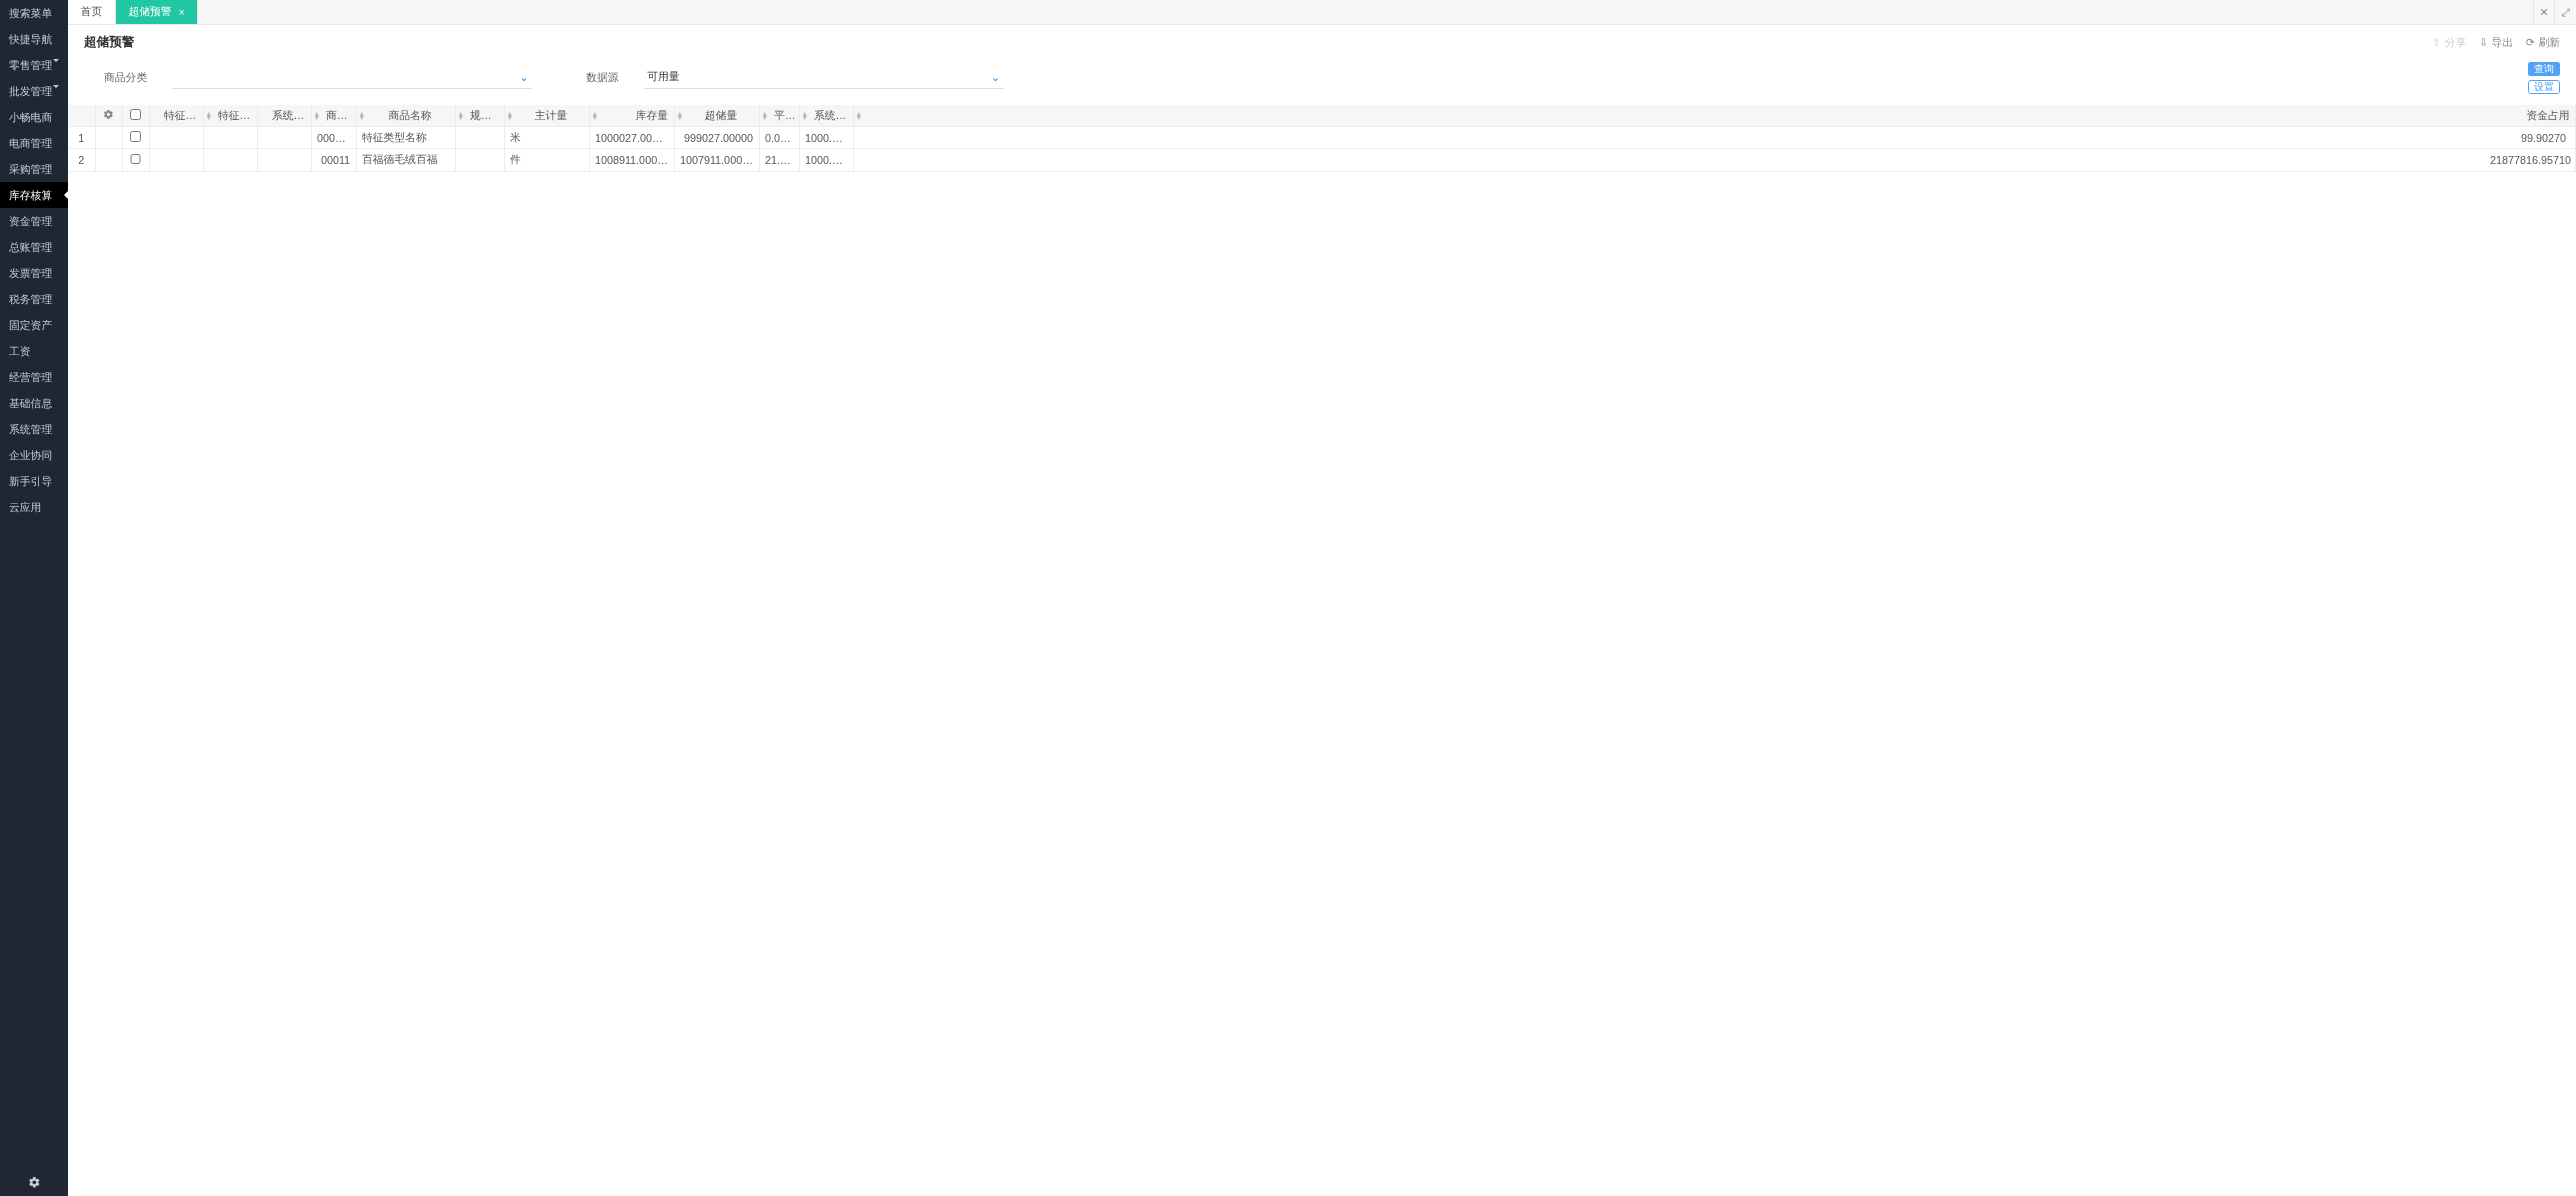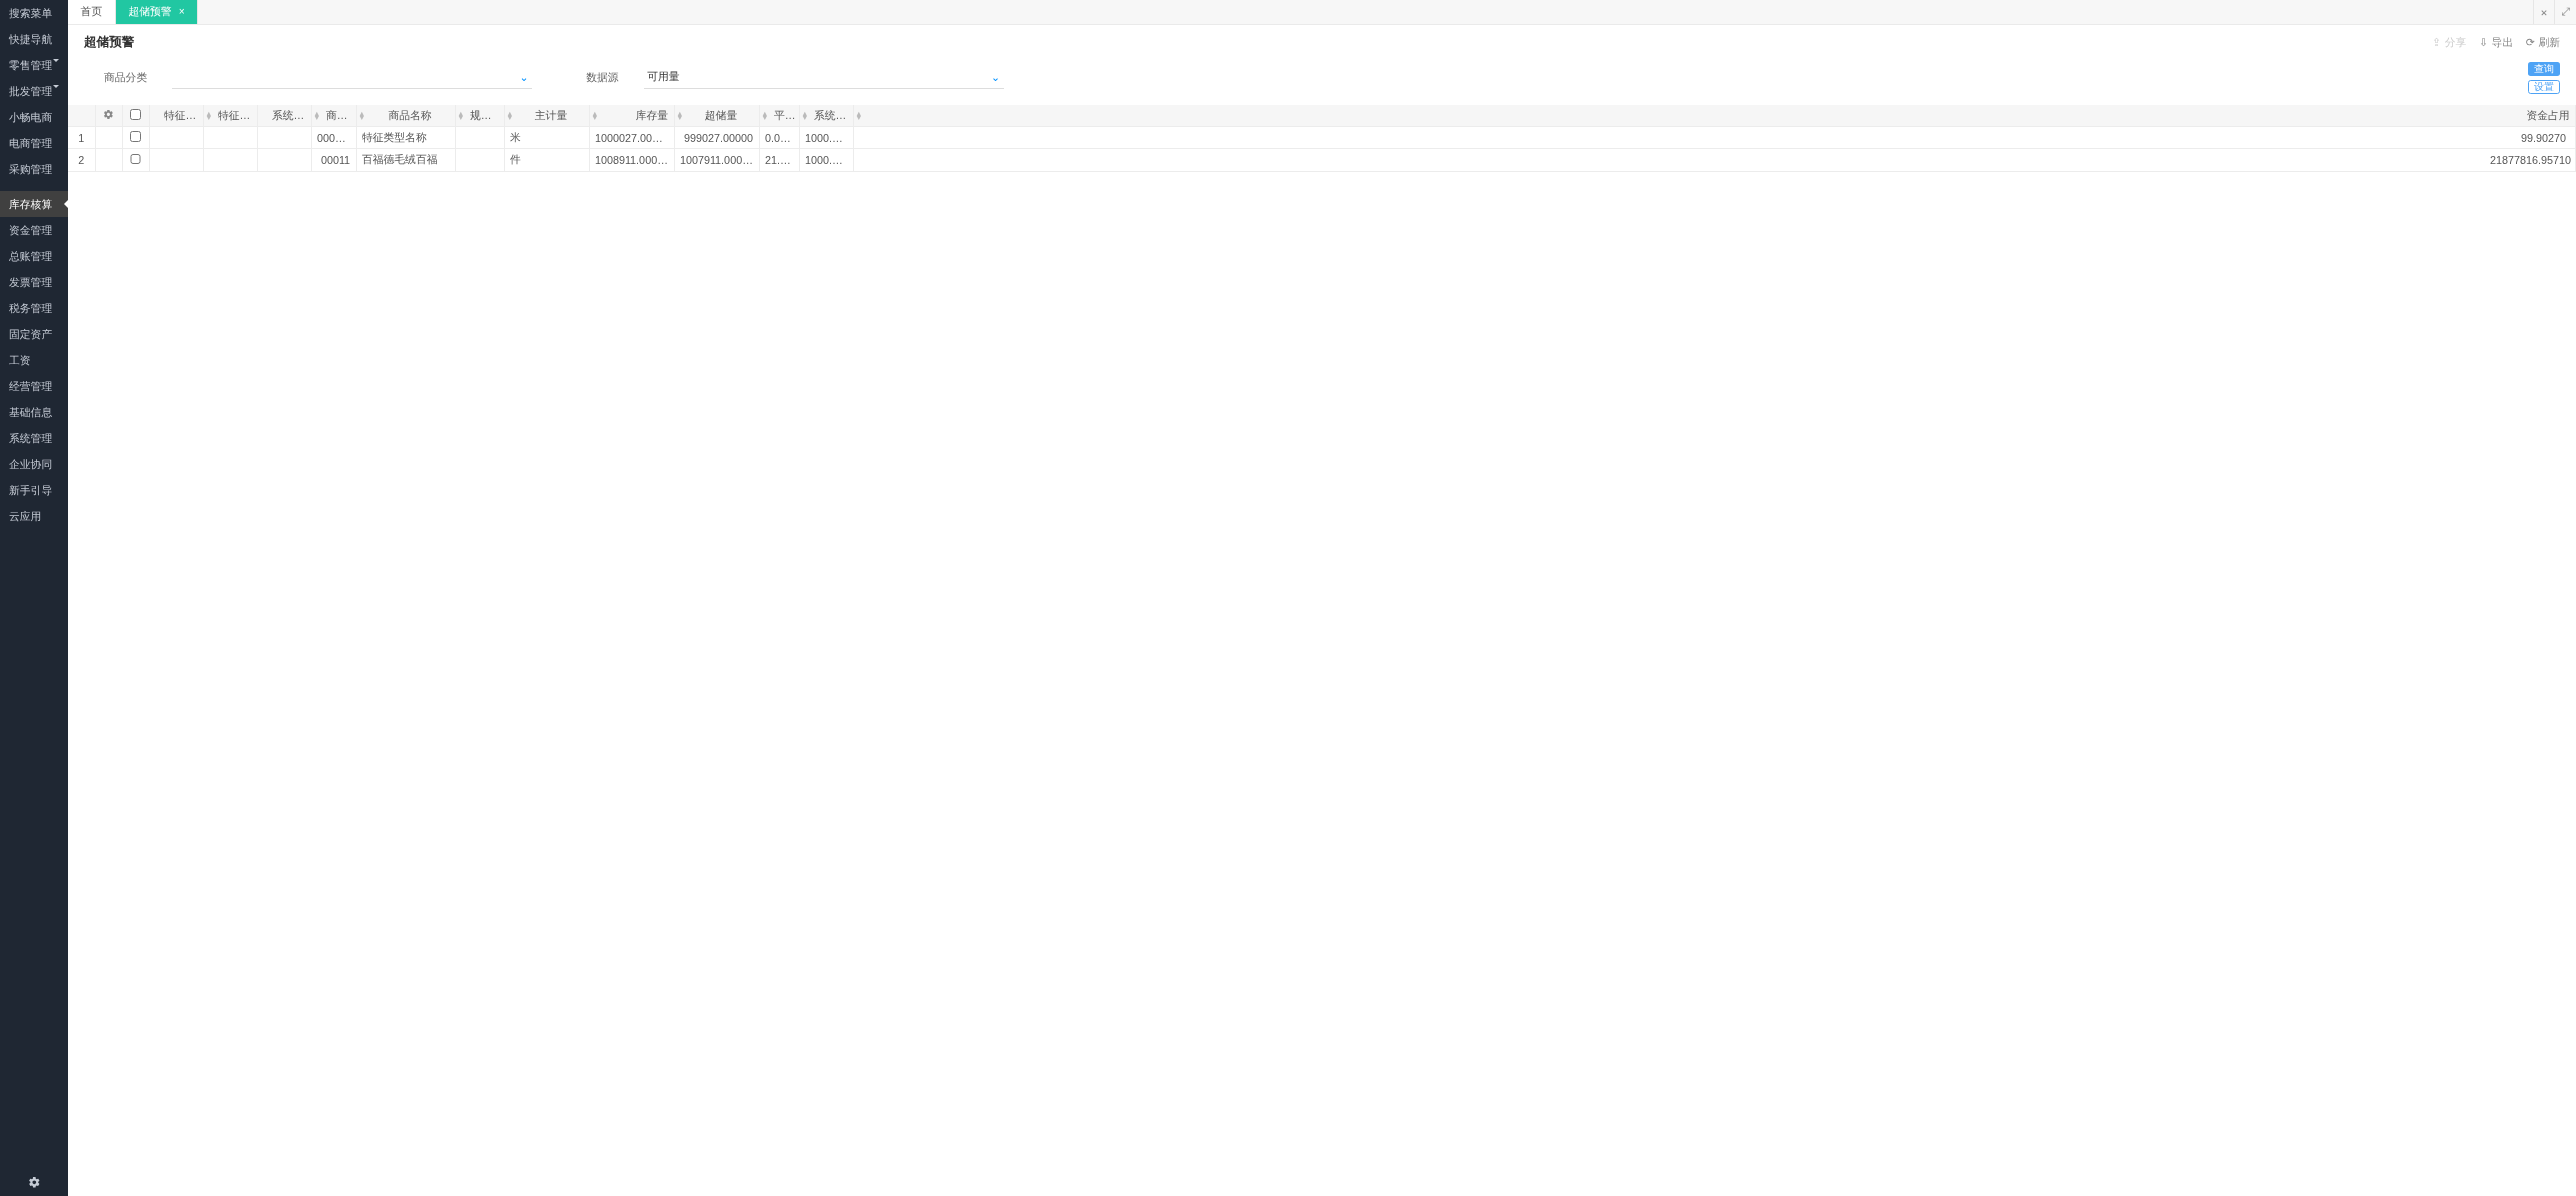--- a/index.html
+++ b/index.html
@@ -2,31 +2,31 @@
 <html style="font-size:14.4px"><head>
 <meta charset="utf-8">
 <style>
   * { margin: 0; padding: 0; box-sizing: border-box; }
   body { font-family: "Microsoft YaHei", Arial, sans-serif; font-size: 10.8px; color: #333; overflow: hidden; }
   .app { display: flex; height: 100vh; }
   
   
   .sidebar { width: 68px; background: #1f2733; color: #c6ccd6; display: flex; flex-direction: column; flex-shrink: 0; }
   .sidebar-item { padding: 7.2px 9px; height: 26px; display: flex; cursor: pointer; font-size: 10.8px; justify-content: space-between; }
-  .sidebar-item.active { background: #404040; color: #fff; position: relative; margin-top: 9px; }
+  .sidebar-item.active { background: #000000; color: #fff; position: relative; }
   .sidebar-item.active::after { content: ''; position: absolute; right: 0; top: 50%; transform: translateY(-50%); border: 4.5px solid transparent; border-right-color: #fff; }
   .sidebar-caret { width: 0; height: 0; border-left: 3.6px solid transparent; border-right: 3.6px solid transparent; border-top: 3.6px solid #c6ccd6; }
   .sidebar-foot { margin-top: auto; display: flex; justify-content: center; padding: 7.2px 0; }
   .gear { width: 12.6px; height: 12.6px; }
 
   
   .main { flex: 1; display: flex; flex-direction: column; background: #fff; min-width: 0; }
 
   
-  .tabs { display: flex; height: 25px; background: #f7f7f7; align-items: stretch; border-bottom: 0.9px solid #eaeaea; position: relative; font-family: Liberation Mono, monospace; }
+  .tabs { display: flex; height: 25px; background: #f7f7f7; align-items: stretch; border-bottom: 0.9px solid #eaeaea; position: relative; }
   .tab { padding: 0 12.6px; display: flex; align-items: center; font-size: 10.8px; color: #555; border-right: 0.9px solid #e6e6e6; cursor: pointer; background: #fff; }
   .tab.active { background: #21c7a2; color: #fff; }
   .tab-close { margin-left: 7.2px; font-size: 10px; cursor: pointer; }
   .tab-controls { margin-left: auto; display: flex; }
   .tab-ctrl { width: 21.6px; display: flex; align-items: center; justify-content: center; color: #888; cursor: pointer; border-left: 0.9px solid #e6e6e6; }
 
   
   .page-header { display: flex; align-items: center; padding: 9px 16px 7.2px 16px; }
   .page-title { font-size: 12.6px; font-weight: 600; color: #333; }
   .header-actions { margin-left: auto; display: flex; gap: 12.6px; color: #888; font-size: 10.8px; }

